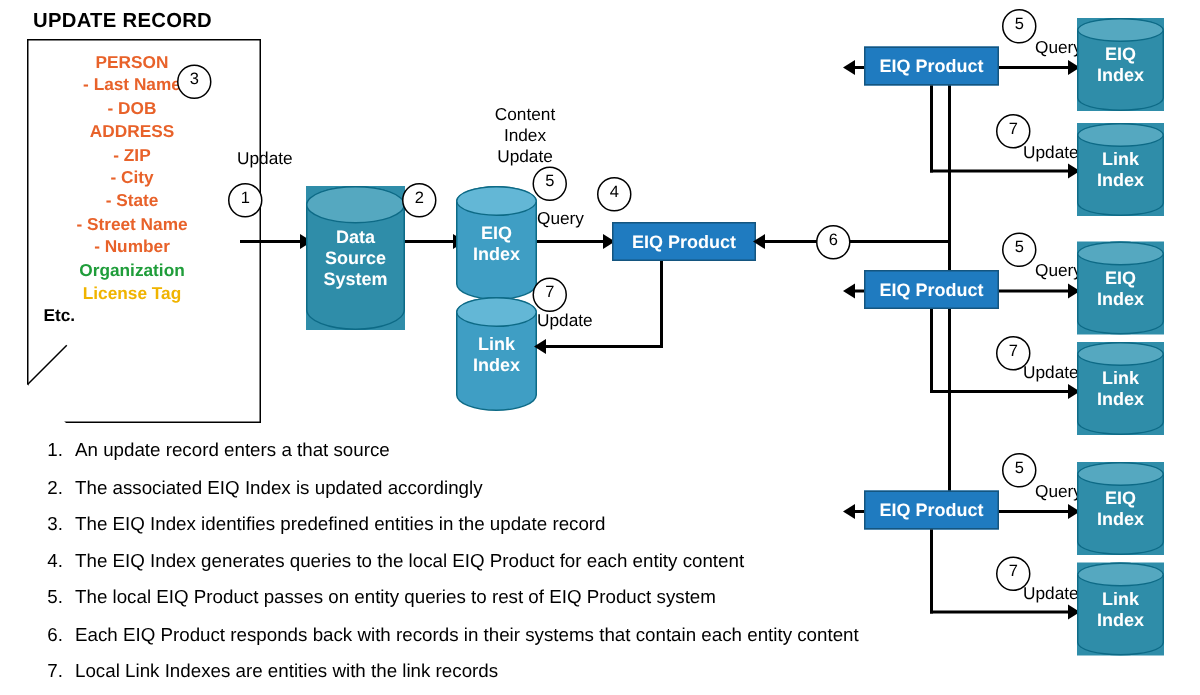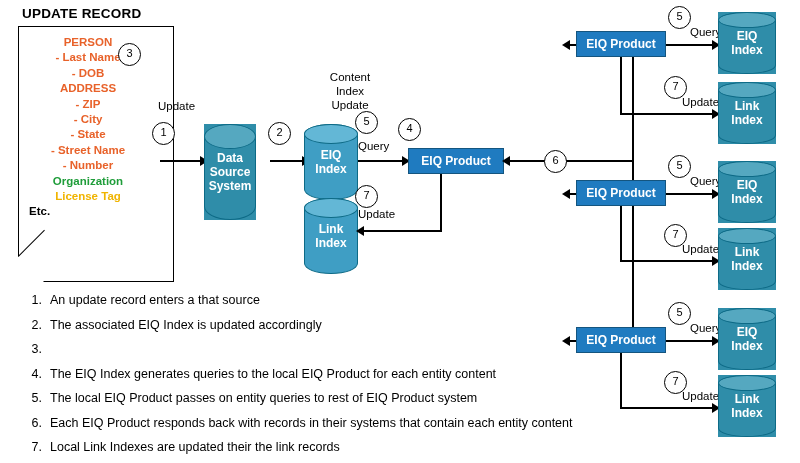--- a/index.html
+++ b/index.html
@@ -188,21 +188,21 @@
   <div class="abs" id="note-fold"></div>
   <div class="abs" id="note-fold-line"></div>
 
   <div class="abs badge" style="left:118px; top:43px;">3</div>
 
   <div class="abs ln h" style="left:160px; top:160px; width:42px;"></div>
   <div class="abs arrow-r" style="left:200px; top:156px;"></div>
   <div class="abs lbl" style="left:158px; top:100px;">Update</div>
   <div class="abs badge" style="left:152px; top:122px;">1</div>
 
-  <div class="cyl-wrap teal-dark" style="left:204px; top:124px; width:52px; height:96px;">
+  <div class="cyl-wrap teal-dark" style="left:204px; top:124px; width:66px; height:96px;">
     <div class="cyl-body"></div>
     <div class="cyl-top"></div>
     <div class="cyl-label">
         <span style="display:block">Data</span>
         <span style="display:block">Source</span>
         <span style="display:block">System</span>
       </div>
   </div>
 
   <div class="abs ln h" style="left:270px; top:160px; width:34px;"></div>
@@ -355,32 +355,33 @@
     <div class="legend-row">
       <div class="legend-num">1.</div>
       <div>An update record enters a that source</div>
     </div>
     <div class="legend-row">
       <div class="legend-num">2.</div>
       <div>The associated EIQ Index is updated accordingly</div>
     </div>
     <div class="legend-row">
       <div class="legend-num">3.</div>
+      <div>The EIQ Index identifies predefined entities in the update record</div>
     </div>
     <div class="legend-row">
       <div class="legend-num">4.</div>
       <div>The EIQ Index generates queries to the local EIQ Product for each entity content</div>
     </div>
     <div class="legend-row">
       <div class="legend-num">5.</div>
       <div>The local EIQ Product passes on entity queries to rest of EIQ Product system</div>
     </div>
     <div class="legend-row">
       <div class="legend-num">6.</div>
       <div>Each EIQ Product responds back with records in their systems that contain each entity content</div>
     </div>
     <div class="legend-row">
       <div class="legend-num">7.</div>
-      <div>Local Link Indexes are updated their the link records</div>
+      <div>Local Link Indexes are entities with the link records</div>
     </div>
   </div>
 
 </div>
 
 </body></html>

